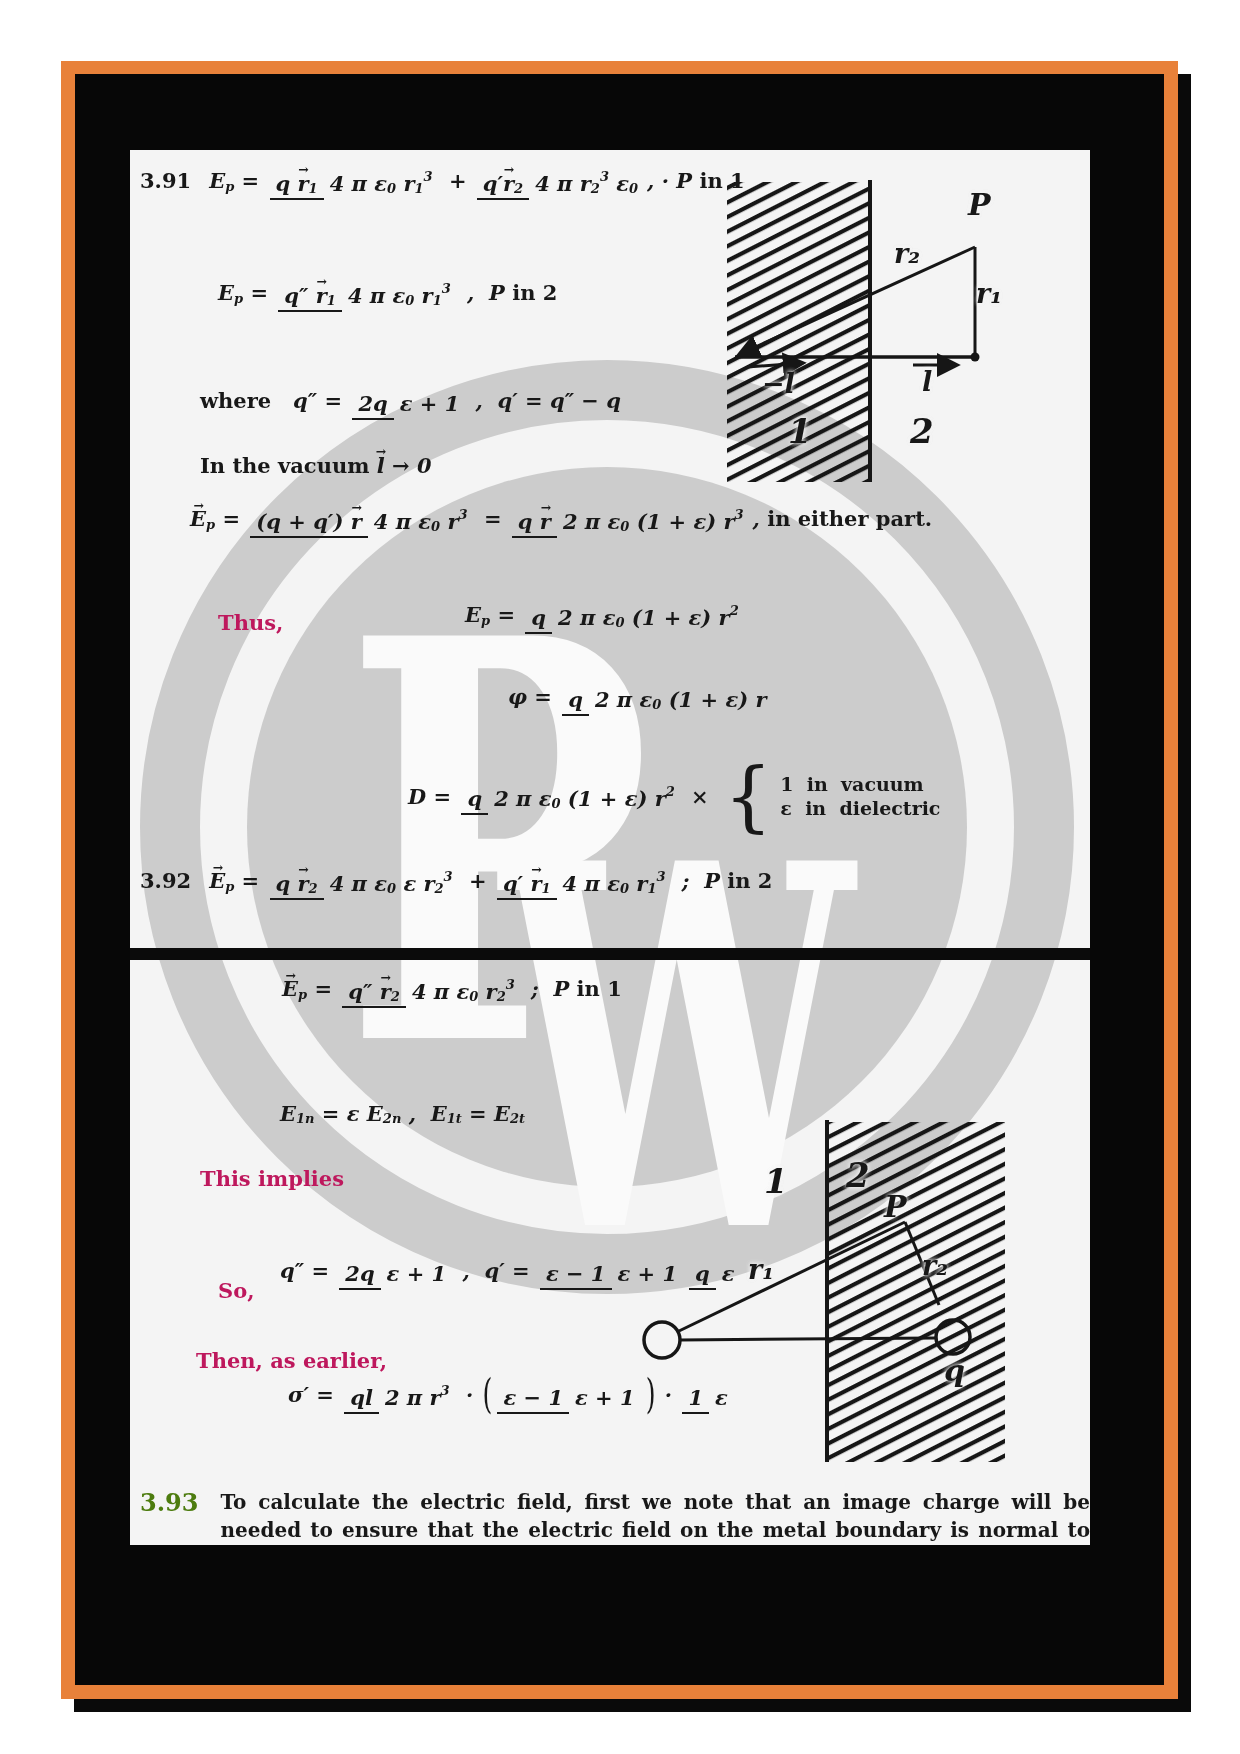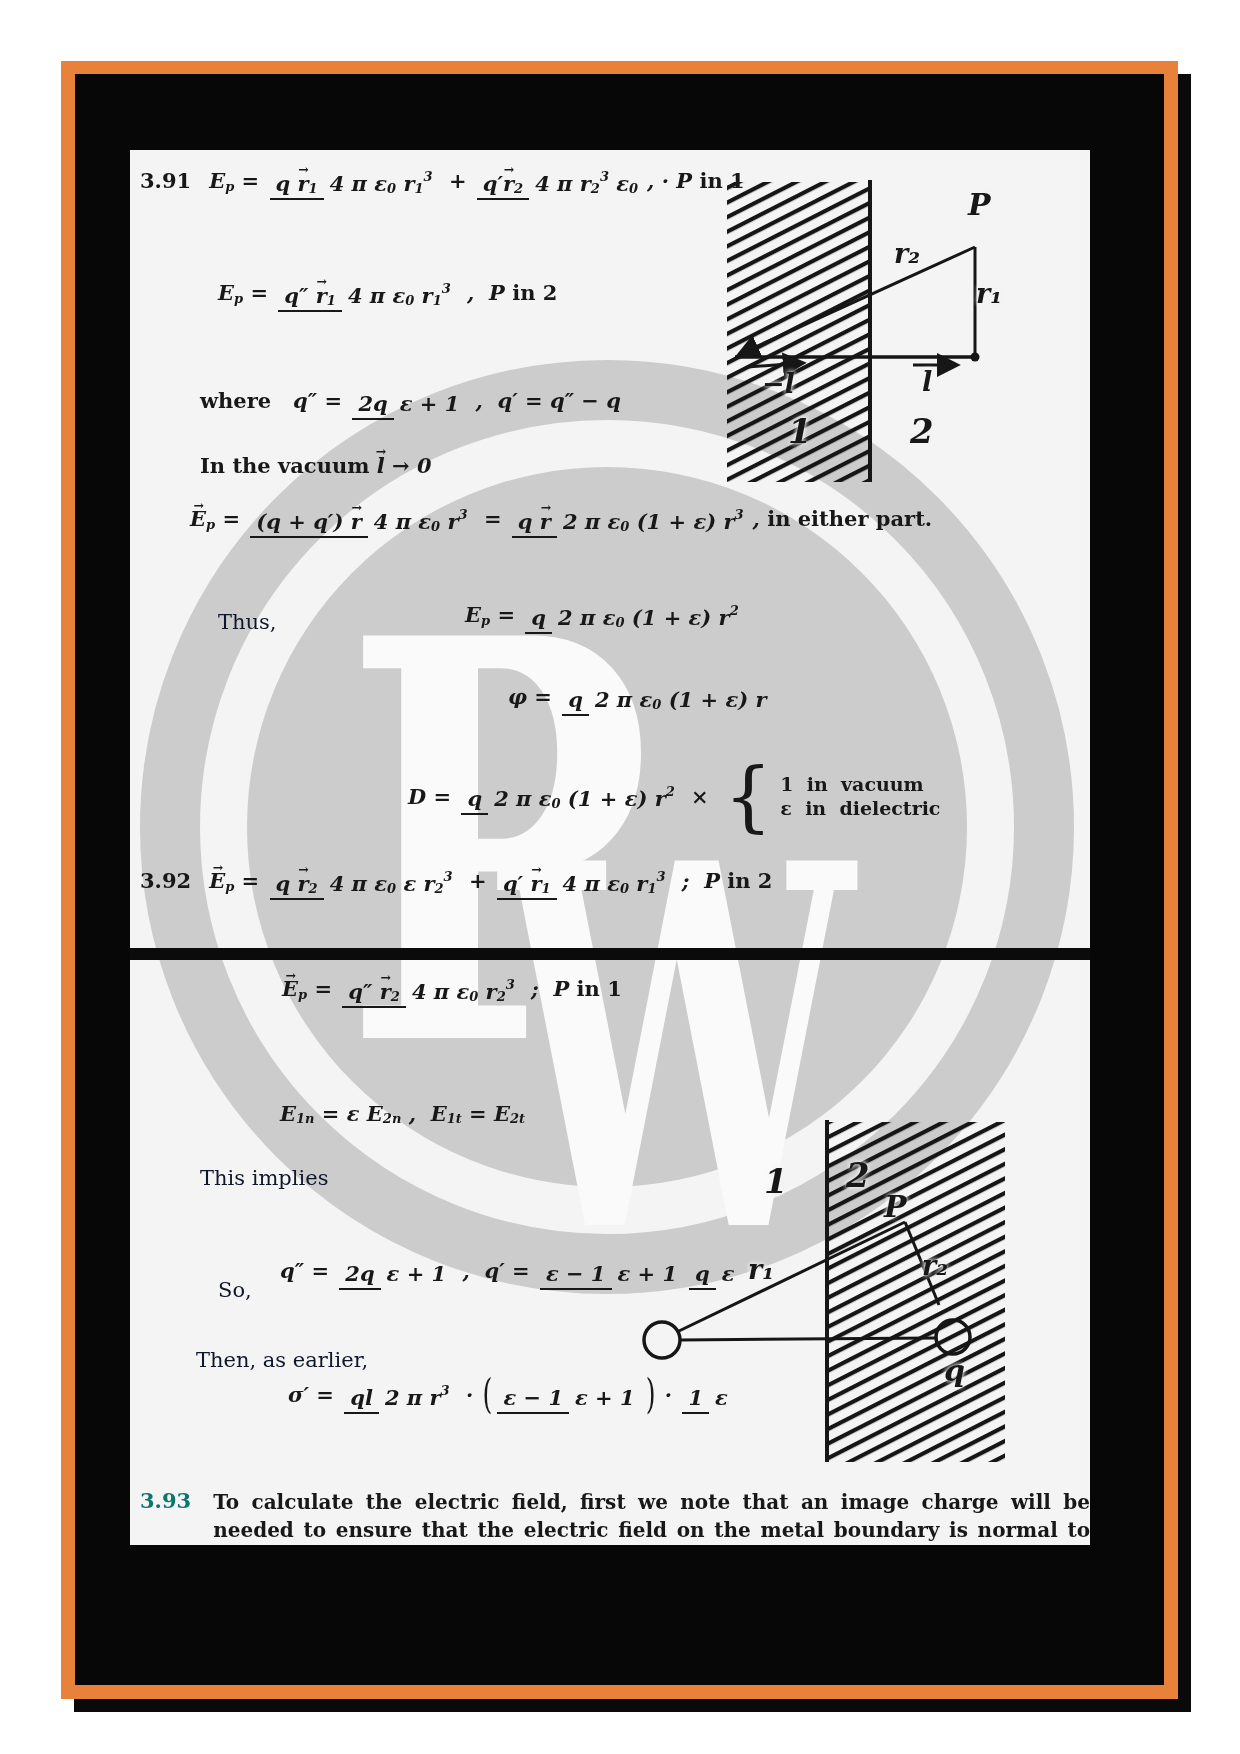--- a/index.html
+++ b/index.html
@@ -36,33 +36,33 @@
   .fr{display:inline-flex;flex-direction:row;align-items:center;
       vertical-align:middle;margin:0 3px;text-align:center;}
   .fn{display:block;border-bottom:2.5px solid #181818;padding:8px 6px 3px;}
   .fd{display:block;padding:3px 6px 0;}
   .cases{display:inline-flex;align-items:center;vertical-align:middle;margin-left:8px;}
   .cases .br{font-size:76px;font-weight:400;line-height:0.85;margin-right:8px;font-style:normal;}
   .cases .rows{display:inline-flex;flex-direction:column;gap:3px;font-style:normal;
                font-size:19px;text-align:left;}
   .bp{display:inline-block;transform:scaleY(1.6);font-style:normal;font-weight:400;
       vertical-align:middle;margin:0 2px;font-size:1.2em;}
-  .sttext{position:absolute;font-size:21px;font-weight:400;color:#0f172a;
+  .sttext{position:absolute;font-size:21px;font-weight:700;color:#be185d;
           font-style:normal;white-space:pre;}
   
   .figwrap{position:absolute;z-index:2;}
   .figwrap svg{position:absolute;left:0;top:0;}
   .flb{position:absolute;font-style:italic;font-weight:700;color:#181818;line-height:1;
        text-shadow:0 0 5px rgba(244,244,244,0.95),0 0 5px rgba(244,244,244,0.95);}
   .fig-top{left:520px;top:2px;width:402px;height:330px;}
   .fig-bottom{left:428px;top:962px;width:465px;height:352px;}
   
   .p393{position:absolute;left:10px;top:1338px;width:950px;display:flex;
         align-items:flex-start;z-index:2;}
-  .p393 .num{font-size:21px;font-weight:700;font-style:normal;color:#0f766e;}
+  .p393 .num{font-size:24px;font-weight:700;font-style:normal;color:#4d7c0f;}
   .p393-text{margin-left:22px;width:884px;font-size:20px;font-weight:700;
              line-height:1.42;text-align:justify;word-spacing:2px;color:#181818;}
 </style>
 </head>
 <body>
 
 <div class="frame">
   <div class="mat">
     <div class="page">
 

